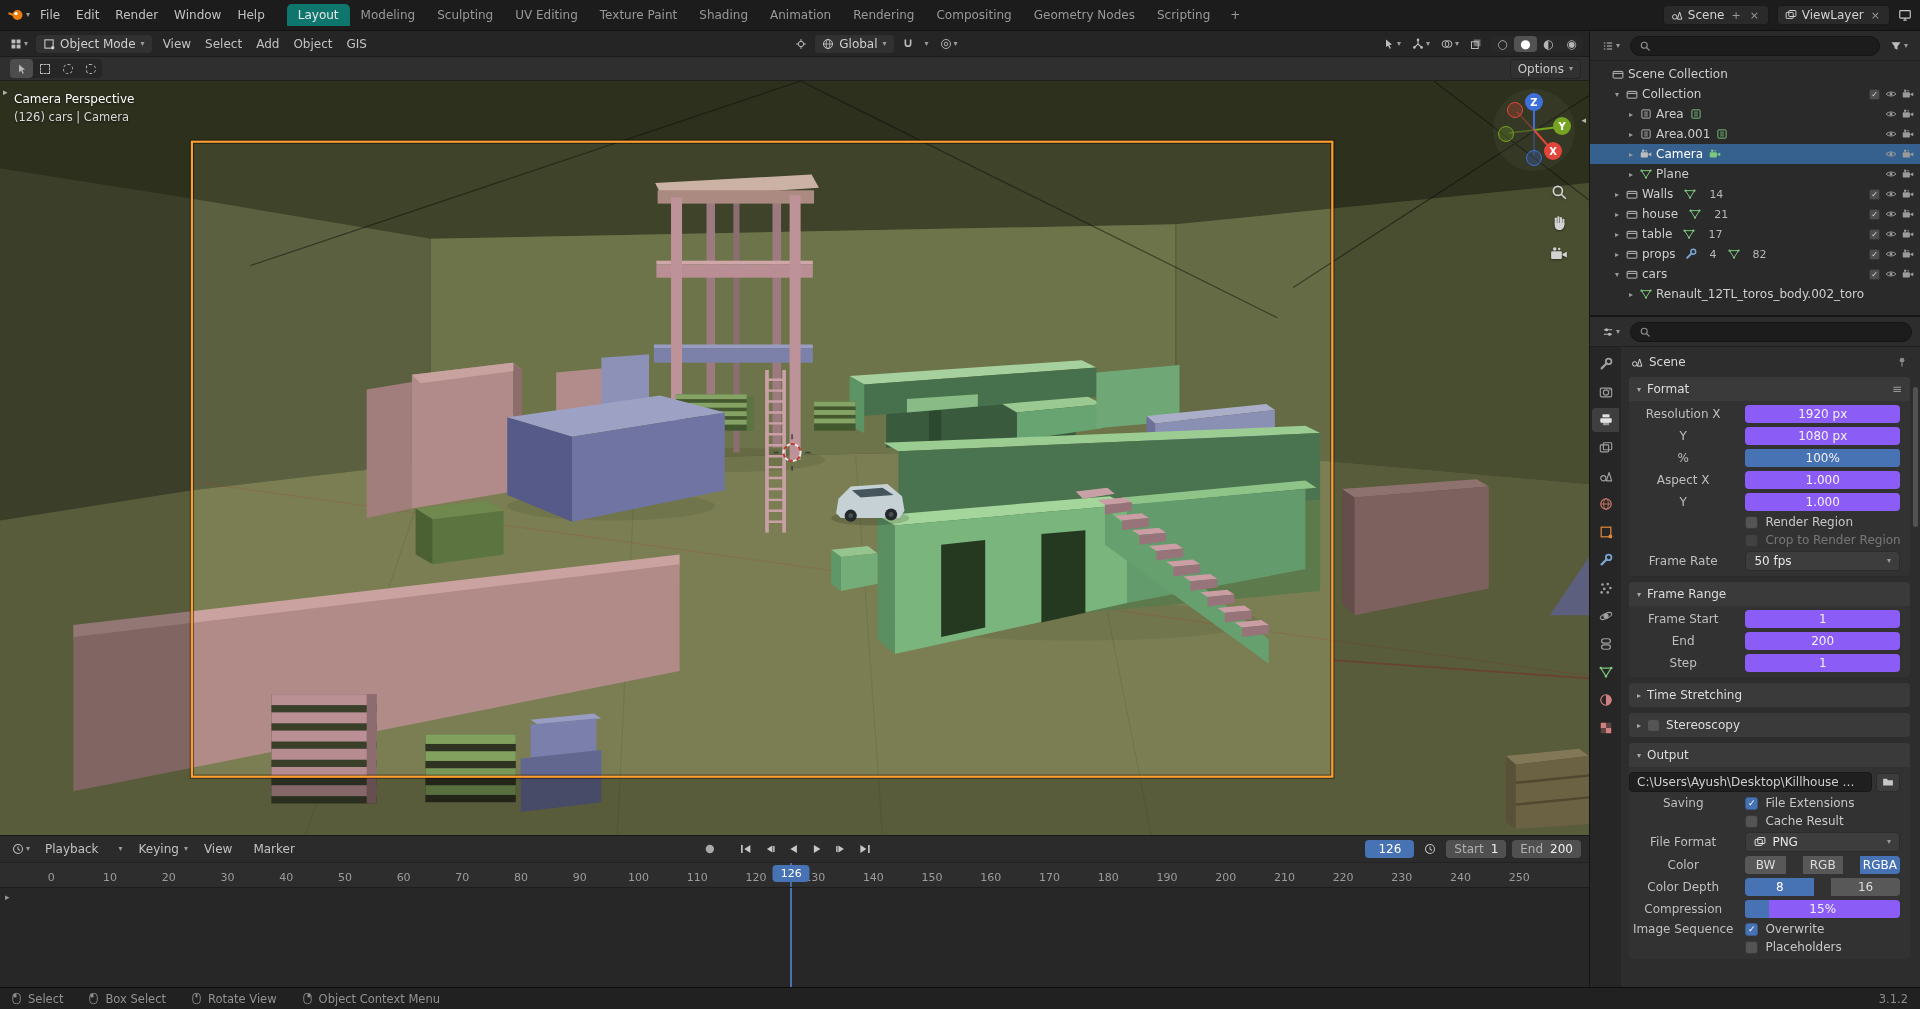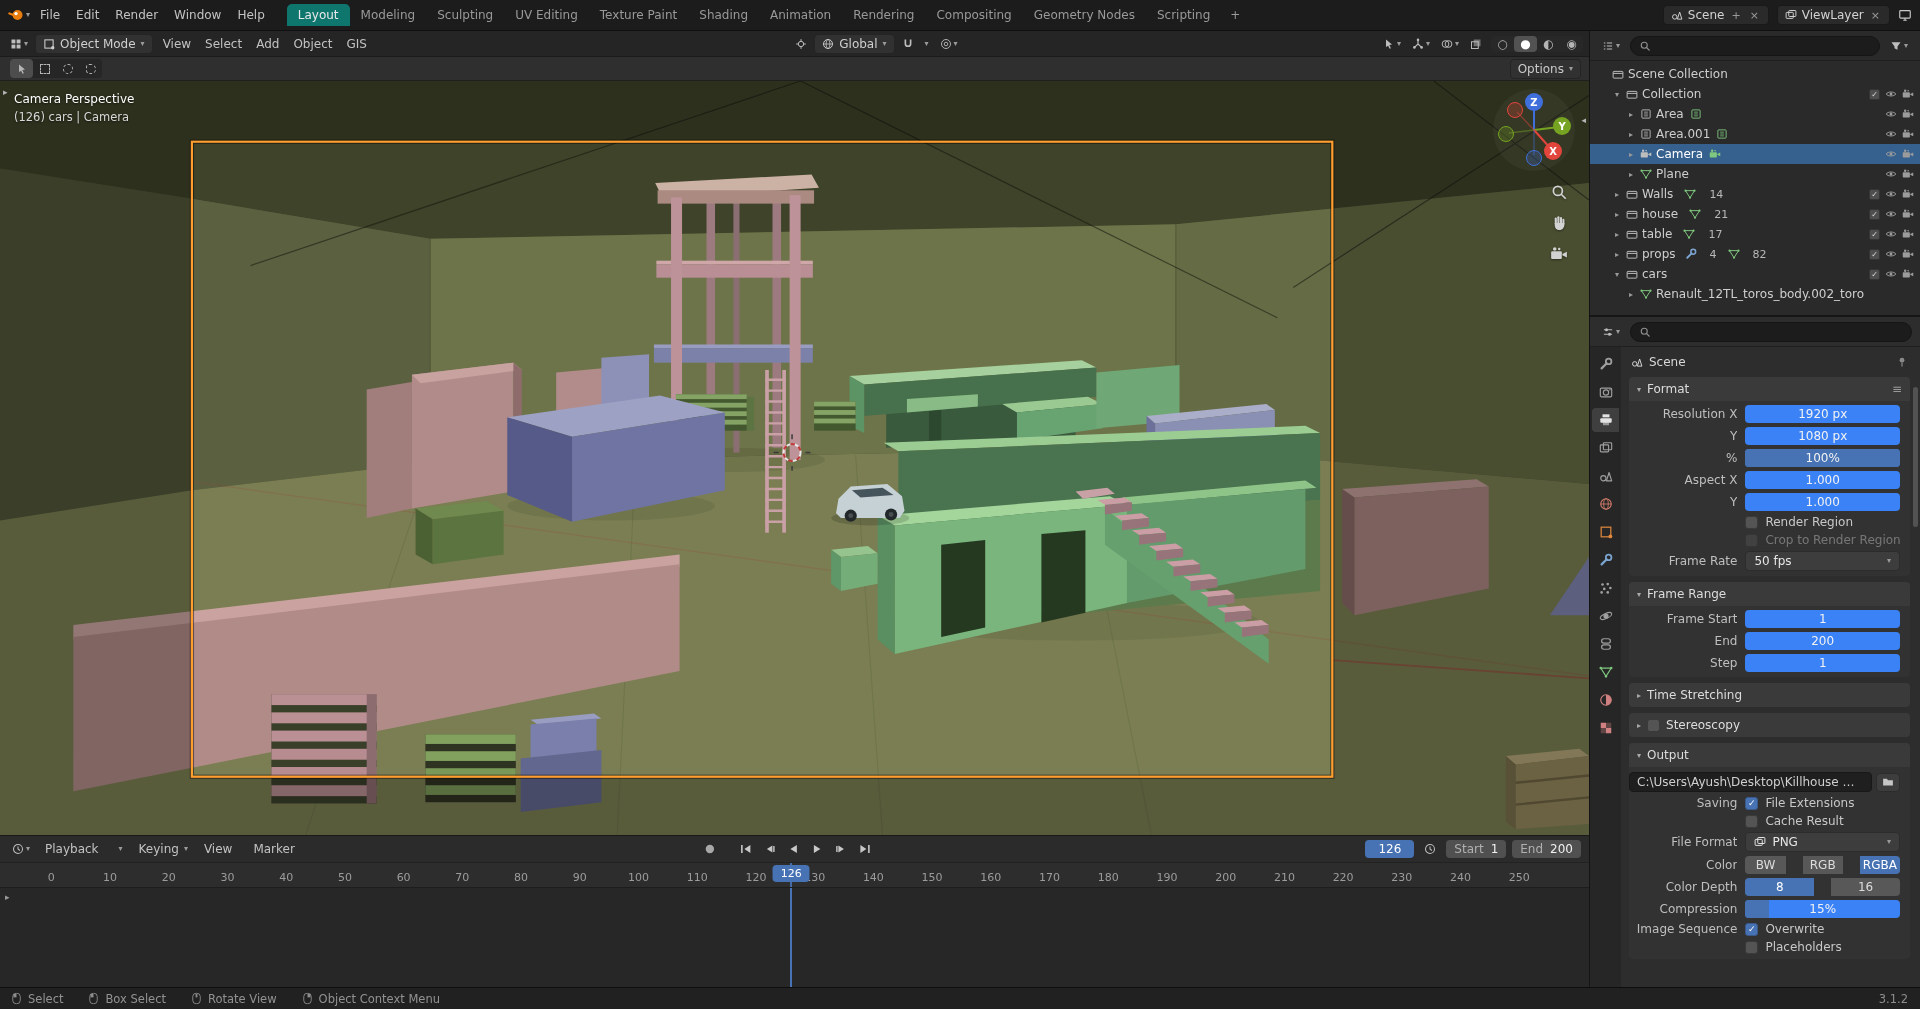--- a/index.html
+++ b/index.html
@@ -106,23 +106,23 @@
   .ptab{width:27px;height:24px;display:flex;align-items:center;justify-content:center;border-radius:4px 0 0 4px;color:#9f9f9f}
   .ptab.active{background:#3f3f3f;color:#e3e3e3}
   .pcontent{flex:1;padding:6px 10px 0 8px;overflow:hidden;color:#c3c3c3}
   .bcrumb{display:flex;align-items:center;gap:6px;padding:2px 2px 8px;color:#d8d8d8}
   .psec{background:#323232;border-radius:4px;margin-bottom:6px;padding-bottom:5px}
   .psec.collapsed{padding-bottom:0}
   .psec-h{display:flex;align-items:center;gap:6px;padding:5px 8px;background:#3a3a3a;border-radius:4px 4px 0 0;color:#dcdcdc}
   .psec.collapsed .psec-h{border-radius:4px}
   .psec-h .scaret{font-size:8px;color:#aaa}
   .prow{display:flex;align-items:center;margin:4px 10px 0 0;gap:8px}
-  .plabel{width:40%;text-align:right;color:#bfbfbf;flex:none;white-space:nowrap;overflow:hidden}
+  .plabel{width:40%;text-align:center;color:#bfbfbf;flex:none;white-space:nowrap;overflow:hidden}
   .pval{flex:1;display:flex;min-width:0}
-  .nfield{flex:1;background:#3b82f6;border-radius:4px;text-align:center;padding:2px 6px;color:#f2f2f2;position:relative;overflow:hidden}
+  .nfield{flex:1;background:#8b5cf6;border-radius:4px;text-align:center;padding:2px 6px;color:#f2f2f2;position:relative;overflow:hidden}
   .nfield .fill{position:absolute;left:0;top:0;bottom:0;background:var(--accent,#4772b3)}
   .nfield span{position:relative}
   .ddfield{flex:1;display:flex;align-items:center;gap:6px;background:#3d3d3d;border:1px solid #2c2c2c;border-radius:4px;padding:2px 8px;color:#e6e6e6;white-space:nowrap}
   .seg{flex:1;display:flex;gap:17px}
   .seg>div{flex:1;background:#585858;text-align:center;padding:2px 0;color:#dcdcdc}
   .seg>div:first-child{border-radius:4px 0 0 4px}
   .seg>div:last-child{border-radius:0 4px 4px 0}
   .seg>div.active{background:var(--accent,#4772b3);color:#fff}
   .cb{width:13px;height:13px;background:#545454;border:1px solid #3a3a3a;border-radius:3px;display:inline-flex;align-items:center;justify-content:center;font-size:9px;color:#fff;flex:none}
   .cb.on{background:var(--accent,#4772b3);border-color:#3a5a8c}

